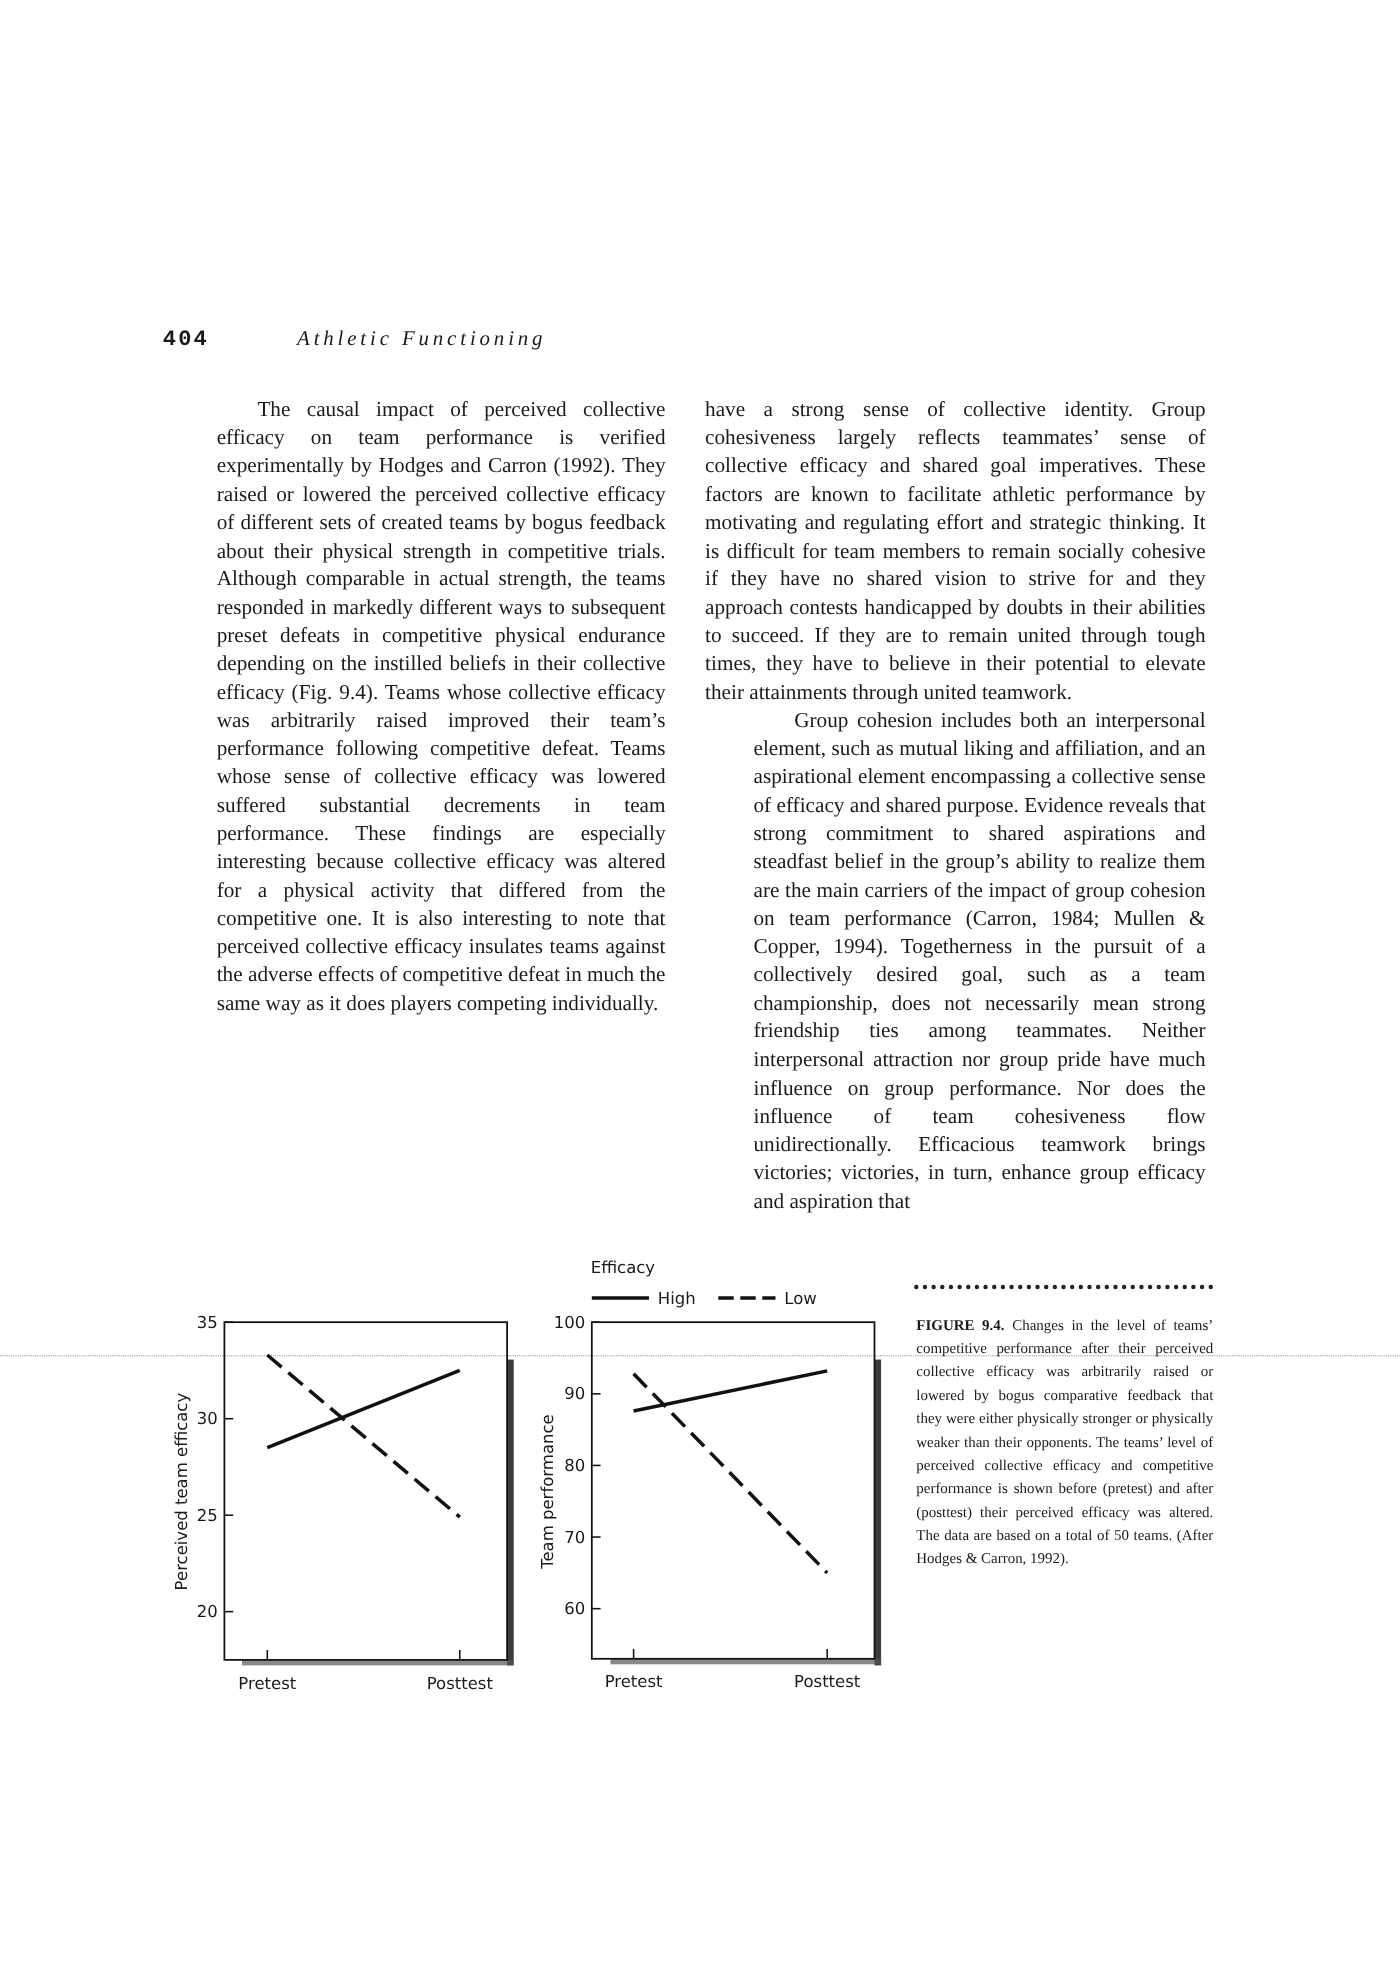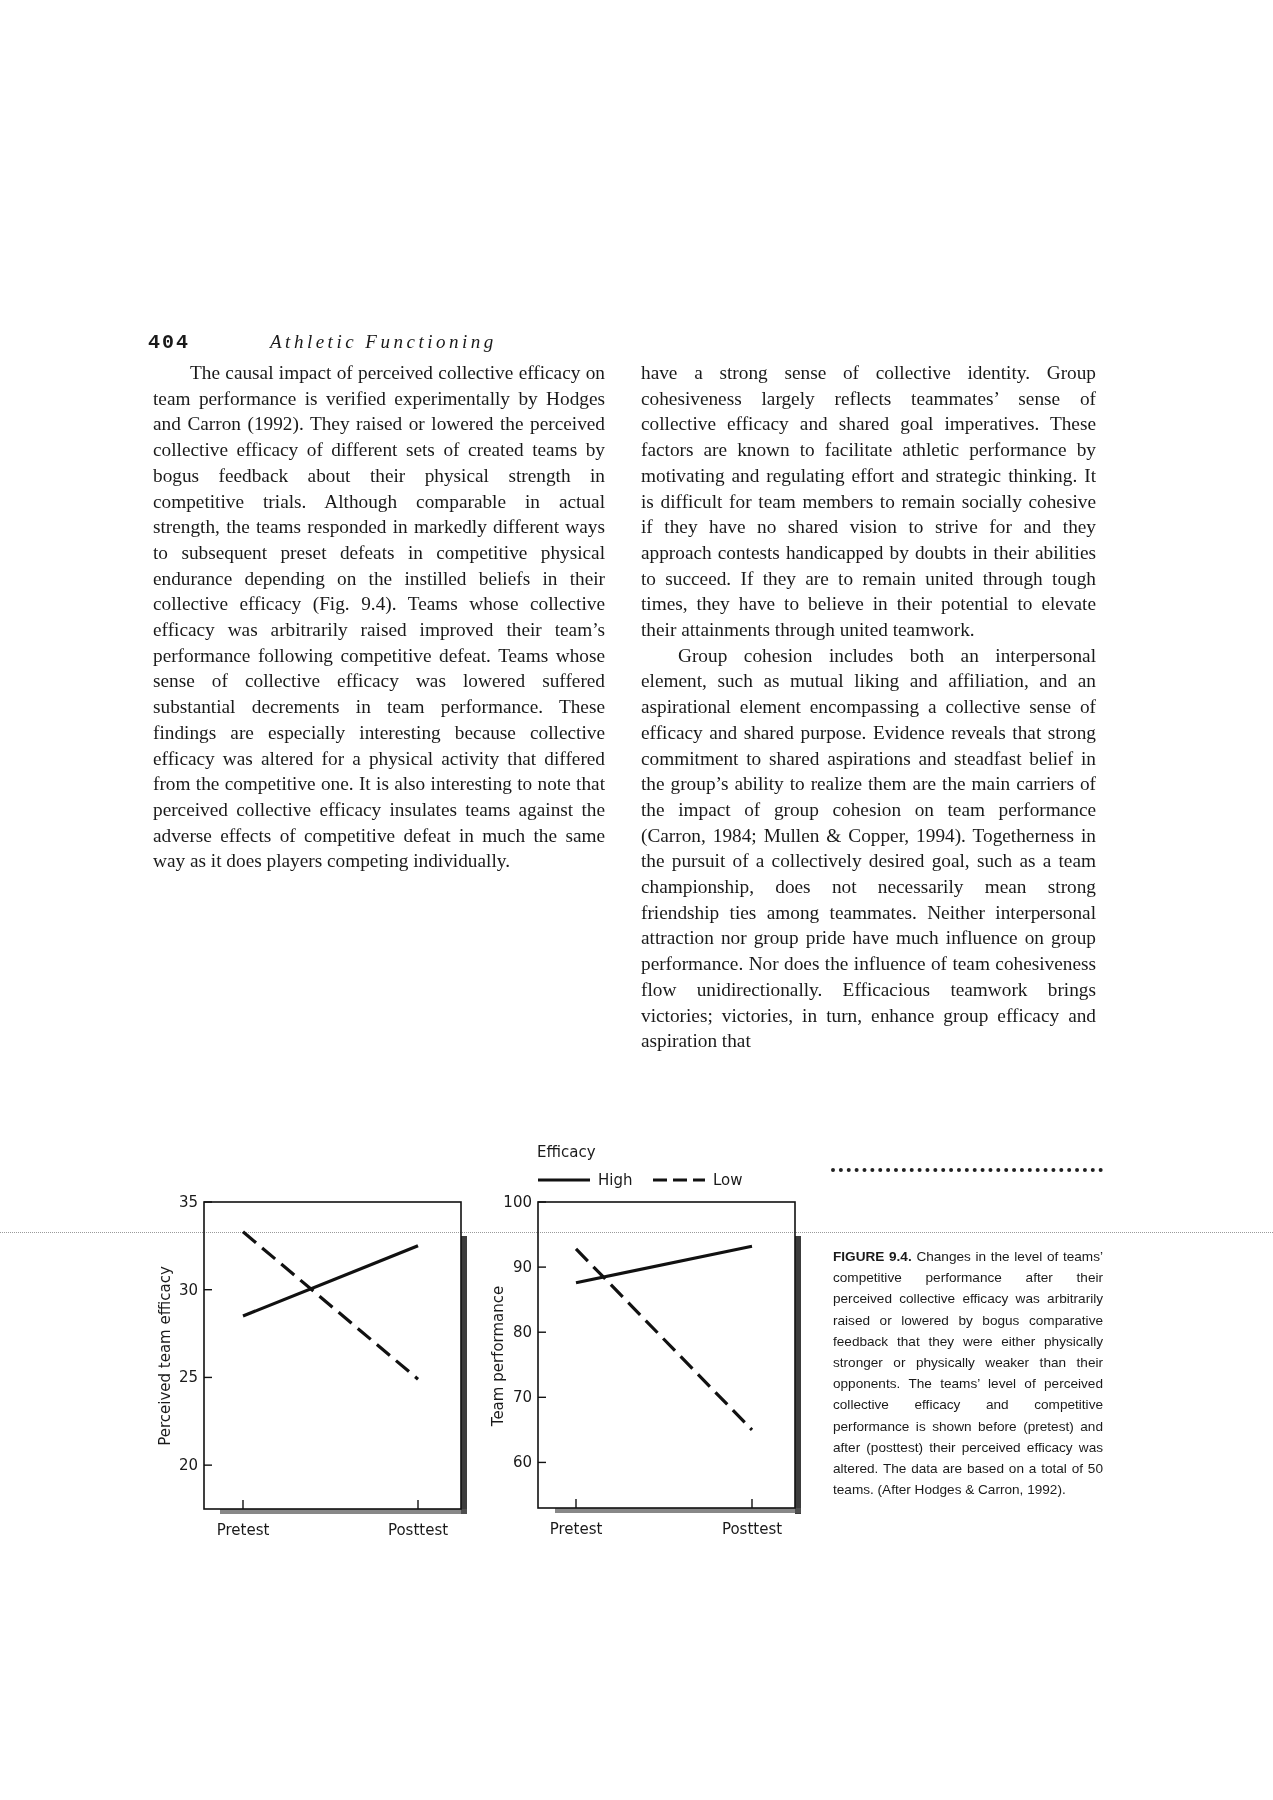--- a/index.html
+++ b/index.html
@@ -2,29 +2,29 @@
 <html><head>
   <meta charset="utf-8">
   <style>
     html, body { margin: 0; padding: 0; background: #ffffff; }
     body {
       width: 1273px; height: 1800px; position: relative; overflow: hidden;
       font-family: "DejaVu Serif", "Liberation Serif", serif; color: #1a1a1a;
     }
     .running-head { position: absolute; left: 148px; top: 298px; height: 28px; display: flex; align-items: baseline; gap: 36px; }
     .page-number { font-family: "Liberation Mono", "DejaVu Sans Mono", monospace; font-weight: bold; font-size: 20px; letter-spacing: 2px; }
-    .running-title { margin-left: 44px; font-family: "Liberation Serif", serif; font-style: italic; font-size: 19px; letter-spacing: 3.5px; margin-top: 33px; }
+    .running-title { margin-left: 44px; font-family: "Liberation Serif", serif; font-style: italic; font-size: 19px; letter-spacing: 3.5px; }
     .col { position: absolute; top: 360px; width: 452px; font-family: "Liberation Serif", "DejaVu Serif", serif; font-size: 19.3px; line-height: 25.7px; text-align: justify; }
     .col.left { left: 153px; }
     .col.right { left: 641px; width: 455px; }
     .col p { margin: 0; }
-    .col p.indent { text-indent: 37px; }
+    .col p.indent { text-indent: 37px; margin-left: 44px; }
     .col p.noindent { text-indent: 0; }
     .caption-rule { position: absolute; left: 831px; top: 1168px; width: 272px; height: 6px; border-top: 4px dotted #222; }
-    .caption { position: absolute; left: 833px; top: 1246px; width: 270px; font-family: Liberation Sans, sans-serif; font-size: 13.6px; line-height: 21.2px; text-align: justify; }
+    .caption { position: absolute; left: 833px; top: 1194px; width: 270px; font-family: Liberation Serif, serif; font-size: 13.6px; line-height: 21.2px; text-align: justify; }
     .caption .fig-label { font-weight: bold; }
     .scanline { position: absolute; left: 0; top: 1232px; width: 1273px; border-top: 1px dotted #9a9a9a; }
     svg.charts { position: absolute; left: 0; top: 1120px; width: 1273px; height: 460px; overflow: visible; }
     svg text { font-family: "DejaVu Sans", "Liberation Sans", sans-serif; fill: #1a1a1a; }
   </style>
 </head>
 <body>
 
 <div class="running-head">
   <span class="page-number">404</span>

